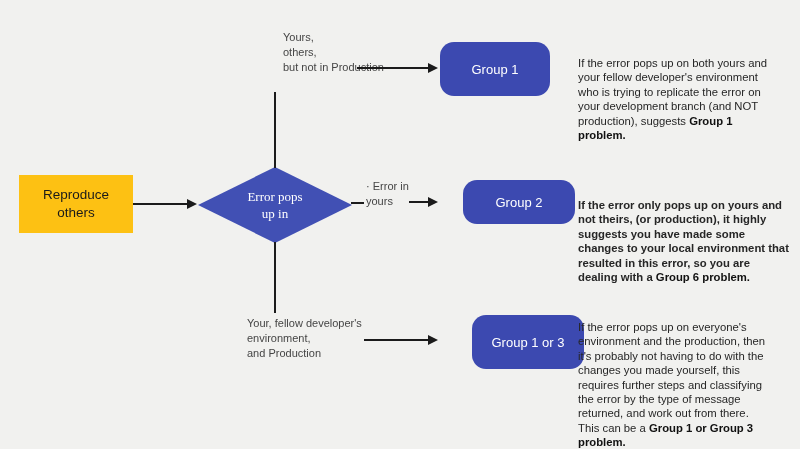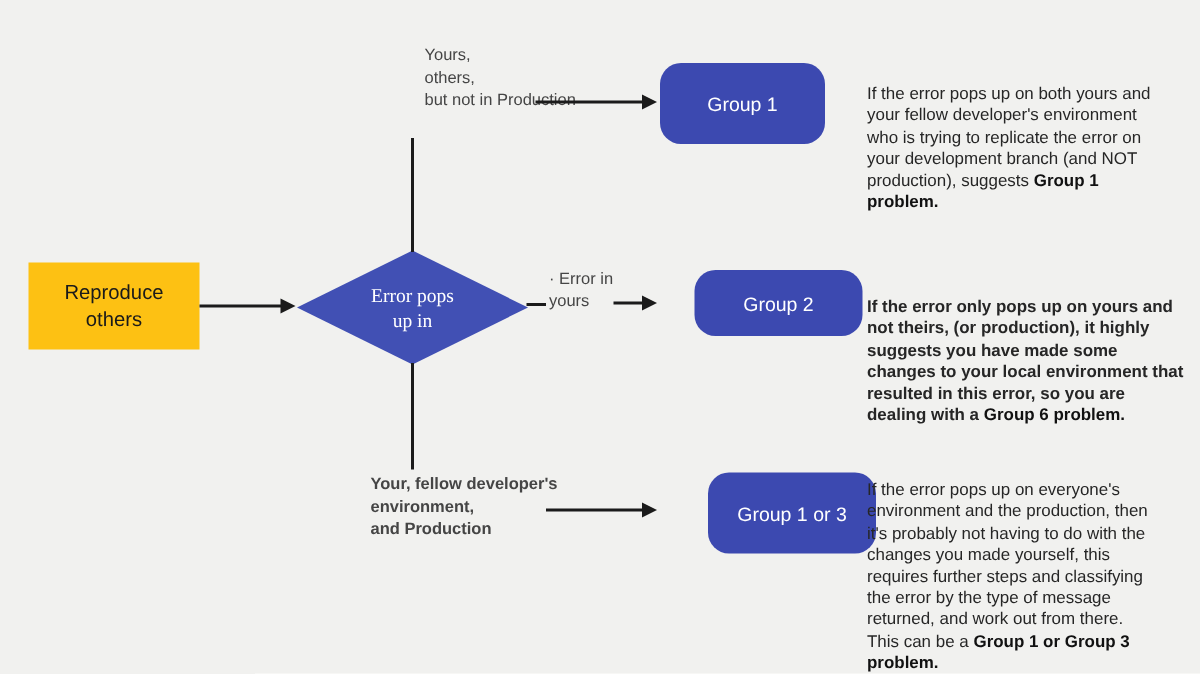--- a/index.html
+++ b/index.html
@@ -47,21 +47,21 @@
 
   .edge-label {
     position: absolute;
     font-size: 11px;
     line-height: 15px;
     color: var(--label_text, #454545);
     white-space: pre-line;
   }
   .edge-label-top    { left: 253px; top: 30px; margin-left: 30px; }
   .edge-label-middle { left: 366px; top: 179px; }
-  .edge-label-bottom { left: 247px; top: 316px; font-weight: bold; }
+  .edge-label-bottom { left: 247px; top: 316px; }
 
   .para {
     position: absolute;
     left: 578px;
     width: 215px;
     font-size: 11.3px;
     line-height: 14.4px;
     color: var(--para_text, #262626);
     margin-top: 28px;
   }

